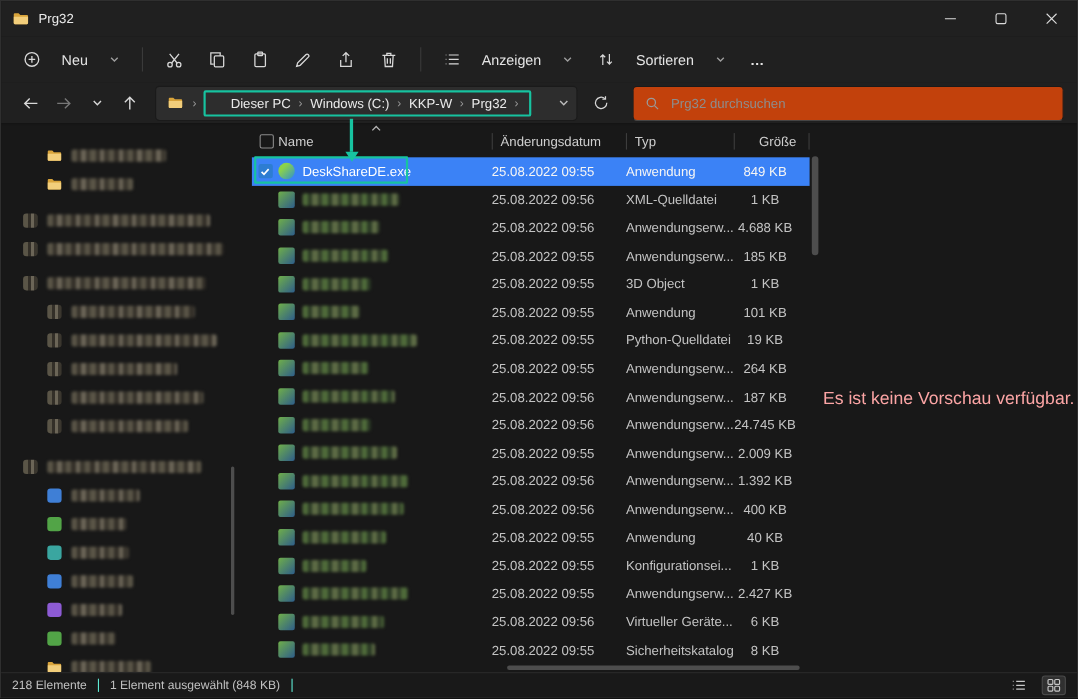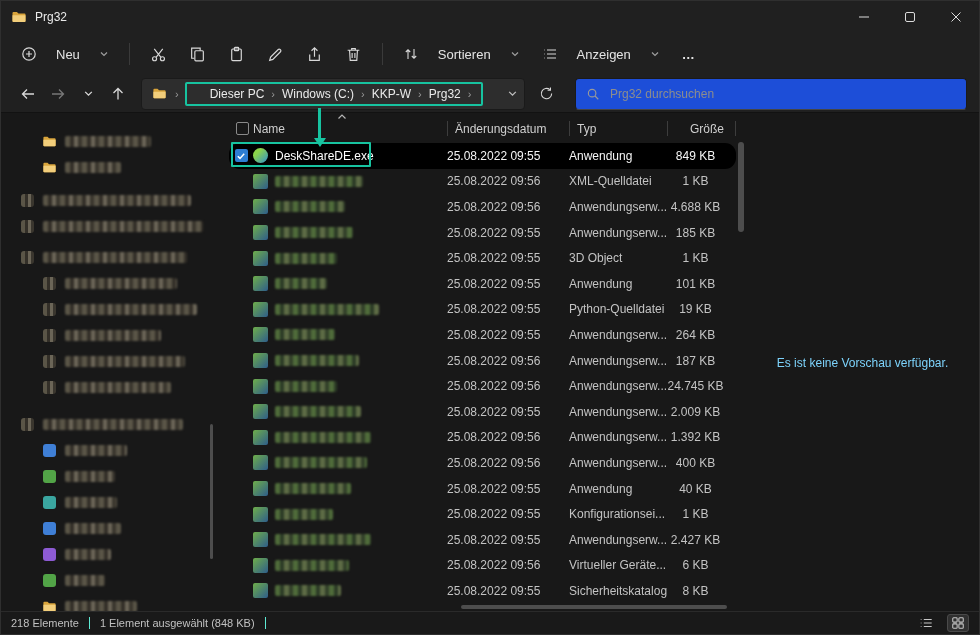--- a/index.html
+++ b/index.html
@@ -26,21 +26,21 @@
   .navrow{position:absolute;top:74px;left:0;right:0;height:38px;background:#202020;display:flex;align-items:center;padding:0 12px;border-bottom:1px solid #121212;}
   .nav-btn{width:30px;height:30px;display:flex;align-items:center;justify-content:center;border-radius:4px;color:#d8d8d8;}
   .nav-btn.dim{color:#777;}
   .addressbox{margin-left:8px;height:32px;width:384px;background:#2d2d2d;border:1px solid #1a1a1a;border-radius:4px;display:flex;align-items:center;padding:0 6px;}
   .addr-folder{display:flex;margin:0 4px;}
   .crumbs{display:flex;align-items:center;border:2px solid var(--accent);border-radius:2px;padding:1px 6px 1px 20px;margin-left:2px;}
   .crumb{font-size:12px;color:#eaeaea;padding:2px 3px;border-radius:2px;white-space:nowrap;}
   .crumb-sep{color:#9a9a9a;font-size:11px;margin:0 4px;}
   .addr-chev{margin-left:auto;display:flex;color:#bdbdbd;}
   .refresh-btn{width:30px;height:30px;display:flex;align-items:center;justify-content:center;margin-left:6px;border-radius:4px;color:#d8d8d8;}
-  .searchbox{margin-left:14px;flex:1;height:32px;background:#1d4ed8;border:1px solid #1a1a1a;border-bottom-color:#454545;border-radius:4px;display:flex;align-items:center;padding:0 10px;gap:8px;}
+  .searchbox{margin-left:14px;flex:1;height:32px;background:#c2410c;border:1px solid #1a1a1a;border-bottom-color:#454545;border-radius:4px;display:flex;align-items:center;padding:0 10px;gap:8px;}
   .searchbox input{flex:1;background:transparent;border:none;outline:none;color:#dcdcdc;font-size:12px;font-family:inherit;}
   .searchbox input::placeholder{color:#8d8d8d;}
   
   .content{position:absolute;top:113px;left:0;right:0;bottom:23px;background:#181818;}
   
   .sidebar{position:absolute;left:0;top:10px;width:213px;bottom:0;overflow:hidden;padding-top:4px;}
   .side-item{height:25px;display:flex;align-items:center;gap:8px;border-radius:4px;margin:1px 4px;}
   .side-ico{width:16px;height:16px;display:flex;align-items:center;justify-content:center;flex:none;}
   .ico-sq{width:13px;height:13px;border-radius:3px;filter:blur(.6px);}
   .ico-sq.blur{background:repeating-linear-gradient(90deg,#5a5547 0 4px,#332f28 4px 7px,#6b6557 7px 10px,#3a362e 10px 13px);}
@@ -56,42 +56,42 @@
   .list-header,.file-row{display:grid;grid-template-columns:24px 194px 122px 98px 69px;align-items:center;font-size:12px;}
   .list-header{height:29px;color:#cfcfcf;}
   .hcell{position:relative;height:100%;display:flex;align-items:center;}
   .hcell.rt{justify-content:flex-end;padding-right:12px;}
   .hcell.sep::before{content:"";position:absolute;left:0;top:7px;bottom:7px;width:1px;background:#3d3d3d;}
   .hcell.endsep::after{content:"";position:absolute;right:0;top:7px;bottom:7px;width:1px;background:#3d3d3d;}
   .checkbox-empty{width:13px;height:13px;border:1px solid #8a8a8a;border-radius:2px;background:transparent;margin-left:7px;}
   .sort-ind{position:absolute;left:84px;top:-1px;color:#b5b5b5;display:flex;}
   .rows{position:absolute;top:29px;left:0;right:0;}
   .file-row{height:25.6px;color:#d2d2d2;position:relative;}
-  .file-row.selected{background:#000000;color:#fff;border-radius:11px;}
+  .file-row.selected{background:#3b82f6;color:#fff;}
   .file-row.selected .date-cell,.file-row.selected .type-cell,.file-row.selected .size-cell{color:#f5f5f5;}
   .cb-cell{display:flex;align-items:center;justify-content:center;height:100%;}
   .checkbox{width:13px;height:13px;border-radius:2px;background:var(--checkbox);display:none;align-items:center;justify-content:center;}
   .file-row.selected .checkbox{display:flex;}
   .name-cell{display:flex;align-items:center;gap:7px;height:100%;}
   .file-ico{width:15px;height:15px;border-radius:2px;flex:none;background:linear-gradient(135deg,#6fae4a,#2e5d8a);filter:blur(.7px);}
   .file-row.selected .file-ico{background:linear-gradient(135deg,#8bd34a 30%,#2f8fd0);filter:none;border-radius:50%;}
   .fname{font-size:12px;white-space:nowrap;}
   .fblur{height:11px;border-radius:2px;filter:blur(1.3px);
     background:repeating-linear-gradient(90deg,#4f6b3a 0 5px,#2c3b26 5px 9px,#5d6b45 9px 14px,#33402a 14px 18px);}
   .date-cell{color:#c3c3c3;}
   .type-cell{color:#c3c3c3;white-space:nowrap;}
   .size-cell{color:#c3c3c3;text-align:center;padding-right:12px;}
   .sel-outline{display:none;position:absolute;left:2px;top:-1px;width:140px;height:25px;border:2px solid var(--accent);border-radius:1px;pointer-events:none;z-index:2;}
   .file-row.selected .sel-outline{display:block;}
   
   .v-scroll{position:absolute;left:737px;top:28px;width:6px;height:90px;border-radius:3px;background:#4d4d4d;}
   .h-scroll{position:absolute;left:232px;bottom:2px;width:266px;height:4px;border-radius:2px;background:#4d4d4d;}
   
   .preview{position:absolute;left:745px;right:0;top:0;bottom:0;display:flex;align-items:center;justify-content:center;}
-  .preview-msg{font-size:12px;color:#7dd3fc;}
+  .preview-msg{font-size:16px;color:#fca5a5;}
   
   .anno{position:absolute;left:313px;top:107px;z-index:5;pointer-events:none;}
   .anno-line{width:3px;height:30px;background:var(--accent);margin-left:4px;}
   .anno-head{width:0;height:0;border-left:6px solid transparent;border-right:6px solid transparent;border-top:9px solid var(--accent);}
   
   .statusbar{position:absolute;left:0;right:0;bottom:0;height:23px;background:#191919;border-top:1px solid #2a2a2a;display:flex;align-items:center;font-size:11px;color:#c0c0c0;padding:0 10px;}
   .sb-seg{padding:0 10px;border-right:1px solid #5eead4;}
   .sb-seg:first-child{padding-left:0;}
   .sb-icons{margin-left:auto;display:flex;gap:10px;align-items:center;color:#c8c8c8;}
   .sb-ic{width:22px;height:18px;display:flex;align-items:center;justify-content:center;border-radius:3px;}
@@ -189,37 +189,37 @@
         <span class="tb-ico">
           <svg class="ic" width="17" height="17" viewBox="0 0 16 16" fill="none" stroke="#d8d8d8" stroke-width="1.1">
             <path d="M2.5 4h11M6.3 4V2.4h3.4V4M4.3 4l.6 9.6h6.2l.6-9.6M6.7 6.5v4.8M9.3 6.5v4.8"></path>
           </svg>
         </span>
       </div>
     <div class="tb-sep"></div>
     <div class="tb-btn">
       <span class="tb-ico">
           <svg class="ic" width="16" height="16" viewBox="0 0 16 16" fill="none" stroke="#d8d8d8" stroke-width="1.1">
-            <path d="M5 13V4M2.8 6L5 3.8 7.2 6M11 3v9M8.8 10l2.2 2.2L13.2 10"></path>
-          </svg>
-        </span>
-      <span>Sortieren</span>
+            <path d="M5 4h9M5 8h9M5 12h9M2.2 4h.6M2.2 8h.6M2.2 12h.6"></path>
+          </svg>
+        </span>
+      <span>Anzeigen</span>
       <span class="chev-small">
           <svg class="ic" width="10" height="10" viewBox="0 0 10 10" fill="none" stroke="#bdbdbd" stroke-width="1.2">
             <path d="M2 3.5l3 3 3-3"></path>
           </svg>
         </span>
     </div>
     <div class="tb-btn">
       <span class="tb-ico">
           <svg class="ic" width="16" height="16" viewBox="0 0 16 16" fill="none" stroke="#d8d8d8" stroke-width="1.1">
-            <path d="M5 4h9M5 8h9M5 12h9M2.2 4h.6M2.2 8h.6M2.2 12h.6"></path>
-          </svg>
-        </span>
-      <span>Anzeigen</span>
+            <path d="M5 13V4M2.8 6L5 3.8 7.2 6M11 3v9M8.8 10l2.2 2.2L13.2 10"></path>
+          </svg>
+        </span>
+      <span>Sortieren</span>
       <span class="chev-small">
           <svg class="ic" width="10" height="10" viewBox="0 0 10 10" fill="none" stroke="#bdbdbd" stroke-width="1.2">
             <path d="M2 3.5l3 3 3-3"></path>
           </svg>
         </span>
     </div>
     <div class="tb-btn">
         <span style="letter-spacing:2px;font-weight:bold;">…</span>
       </div>
   </div>

